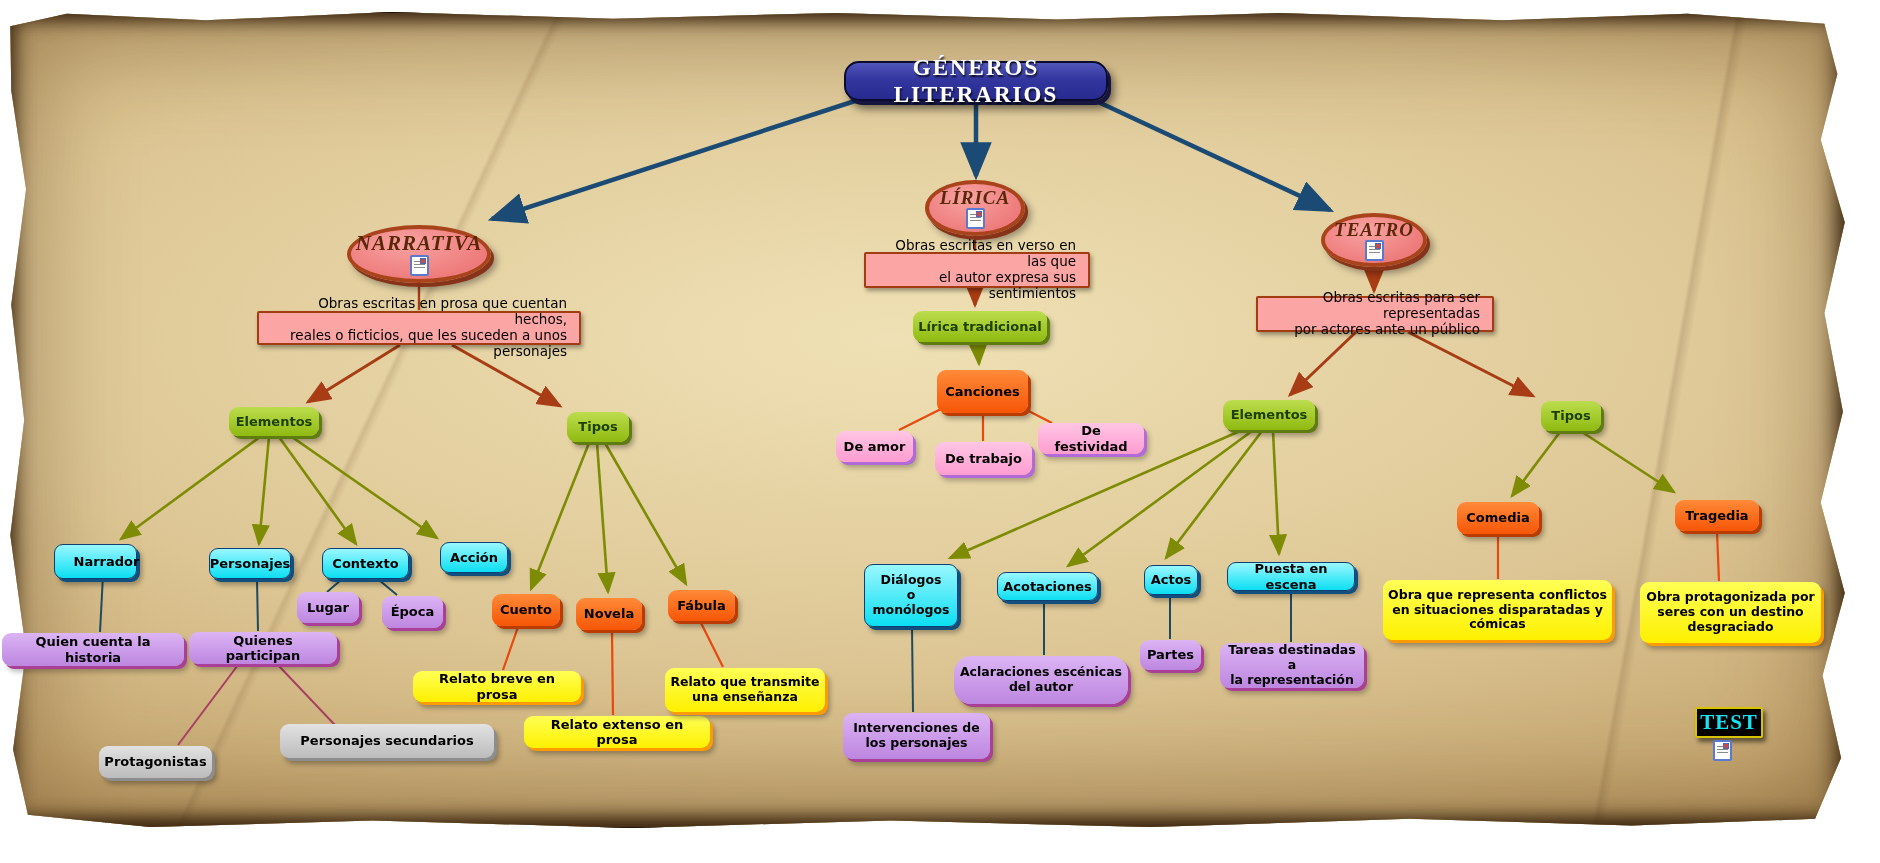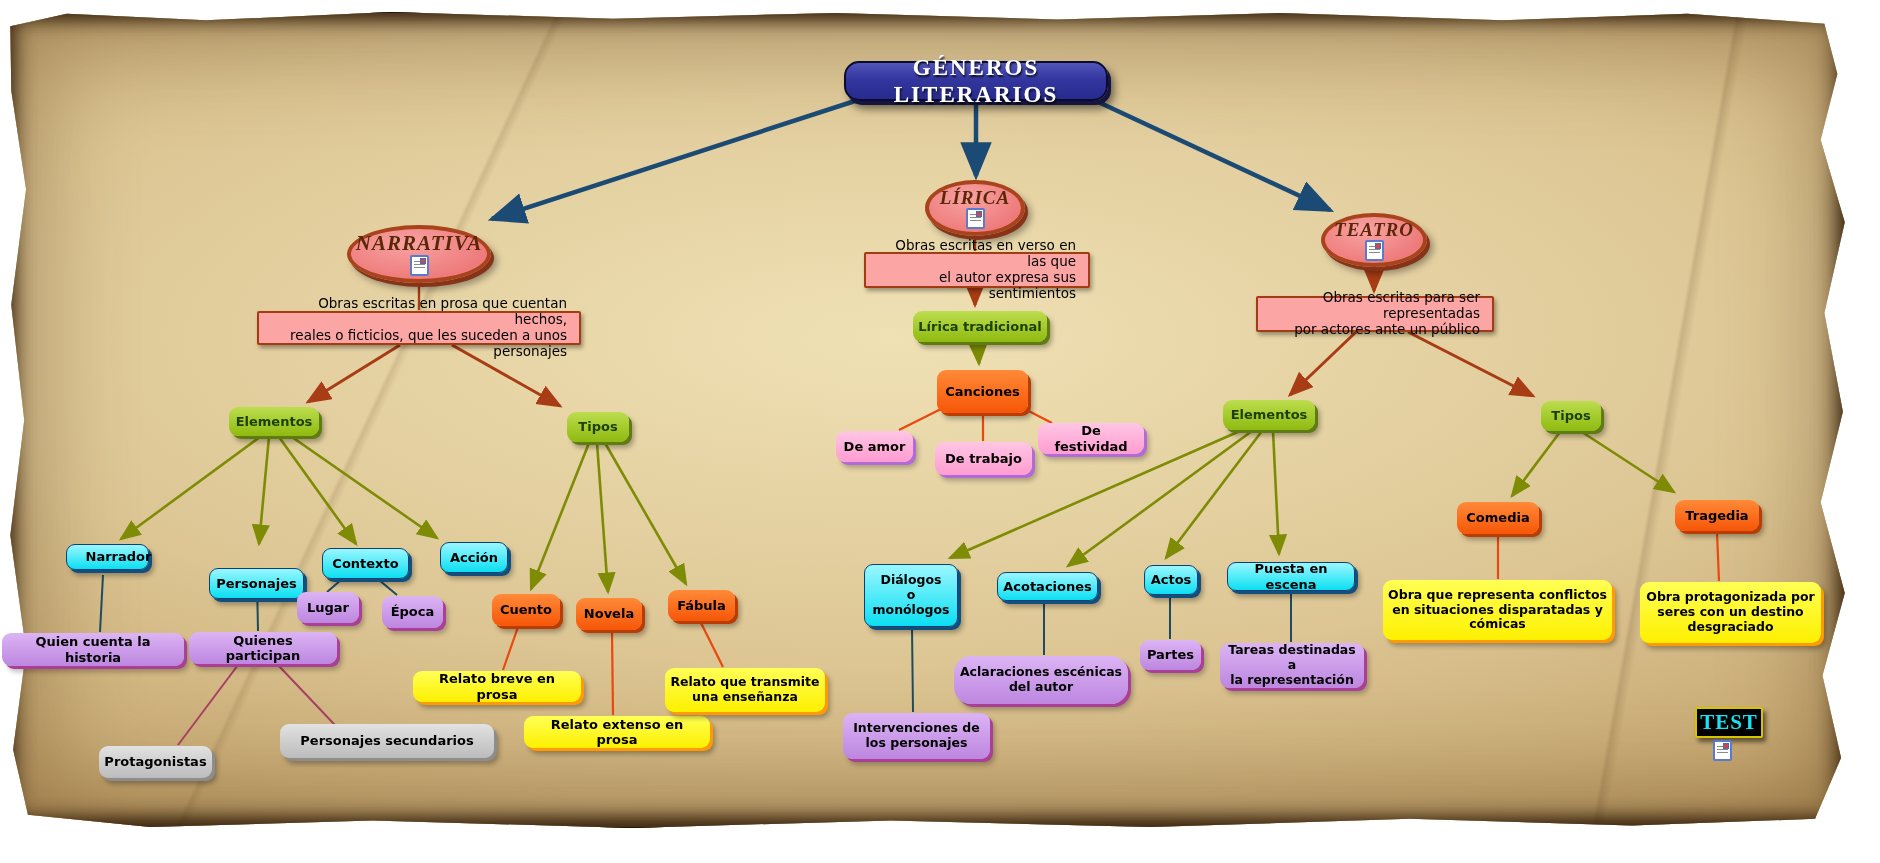--- a/index.html
+++ b/index.html
@@ -181,22 +181,22 @@
 <div class="n desc" style="left:257px;top:311px;width:324px;height:34px;">Obras escritas en prosa que cuentan hechos,
 reales o ficticios, que les suceden a unos personajes</div>
 <div class="n desc" style="left:864px;top:252px;width:226px;height:36px;">Obras escritas en verso en las que
 el autor expresa sus sentimientos</div>
 <div class="n desc" style="left:1256px;top:296px;width:238px;height:36px;">Obras escritas para ser representadas
 por actores ante un público</div>
 
 <div class="n green" style="left:229px;top:407px;width:90px;height:29px;">Elementos</div>
 <div class="n green" style="left:567px;top:412px;width:62px;height:30px;">Tipos</div>
 
-<div class="n cyan" style="left:66px;top:544px;width:83px;height:26px;padding-left:27px;">Narrador</div>
-<div class="n cyan" style="left:209px;top:568px;width:95px;height:31px;">Personajes</div>
+<div class="n cyan" style="left:54px;top:544px;width:83px;height:35px;padding-left:27px;">Narrador</div>
+<div class="n cyan" style="left:209px;top:548px;width:82px;height:31px;">Personajes</div>
 <div class="n cyan" style="left:322px;top:548px;width:87px;height:31px;">Contexto</div>
 <div class="n cyan" style="left:440px;top:542px;width:68px;height:31px;">Acción</div>
 
 <div class="n violet" style="left:297px;top:592px;width:62px;height:31px;">Lugar</div>
 <div class="n violet" style="left:382px;top:596px;width:61px;height:32px;">Época</div>
 <div class="n violet" style="left:2px;top:633px;width:182px;height:33px;text-align:center;">Quien cuenta la historia</div>
 <div class="n violet" style="left:189px;top:632px;width:148px;height:32px;">Quienes participan</div>
 
 <div class="n grayN" style="left:99px;top:746px;width:113px;height:32px;">Protagonistas</div>
 <div class="n grayN" style="left:280px;top:724px;width:214px;height:34px;">Personajes secundarios</div>

